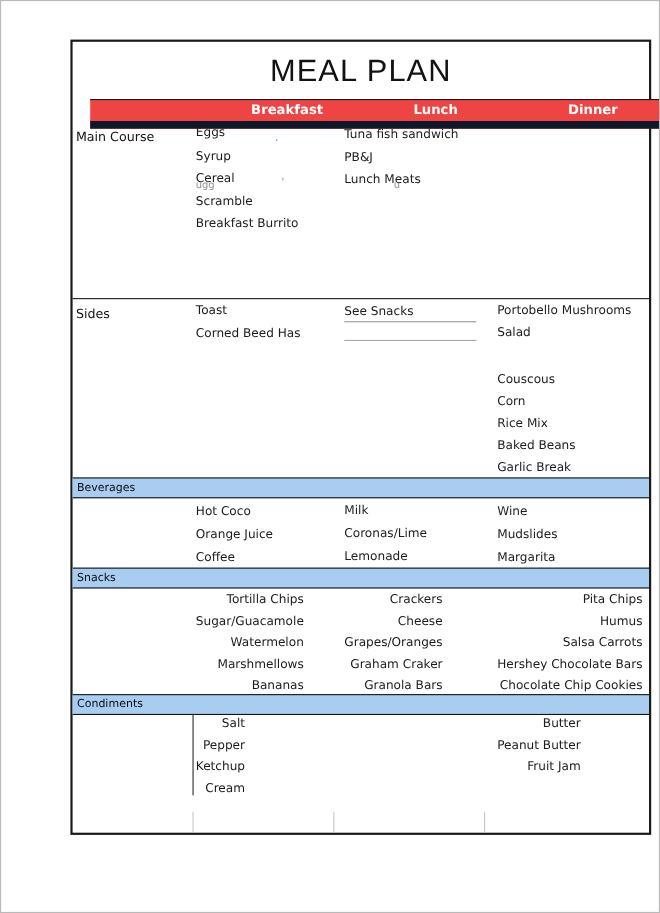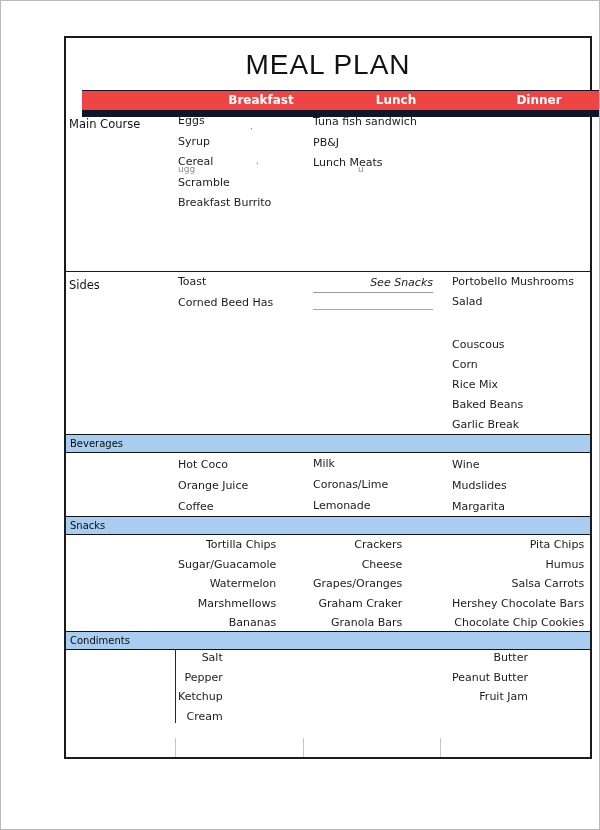--- a/index.html
+++ b/index.html
@@ -21,22 +21,22 @@
   .items { position:absolute; font-size:11px; color:#1c1c1c; white-space:nowrap; }
   .lh205 > div { height:20.5px; }
   .lh20  > div { height:20px; }
   .lh21  > div { height:21px; }
   .lh195 > div { height:19.5px;text-align:right; }
   .band { position:absolute; left:0; width:100%; background:#a9ccf1;
           border-top:1px solid #141414; border-bottom:1px solid #141414;
           box-sizing:content-box; height:17px; }
   .band span { display:block; padding-left:4px; line-height:17px;
                font-weight:normal; font-size:10px; color:#0c0c0c; }
-  .note { position:absolute; font-size:11px; font-style:italic; color:#1c1c1c;
-          border-bottom:1px solid #9a9a9a; width:120px; height:16px; white-space:nowrap;text-align:right; }
+  .note { position:absolute; font-size:11px; color:#1c1c1c;
+          border-bottom:1px solid #9a9a9a; width:120px; height:16px; white-space:nowrap; }
   .rule { position:absolute; height:1px; background:#a8a8a8; }
   .vline { position:absolute; width:1px; background:#2a2a2a; }
   .tick { position:absolute; width:1px; background:#c6c6c6; }
   .frag { position:absolute; font-size:9px; color:#8d8d8d; line-height:9px; }
   .dot  { position:absolute; font-size:10px; color:#7f7f7f; line-height:6px; }
 </style>
 </head>
 <body>
 
 <div class="page">

